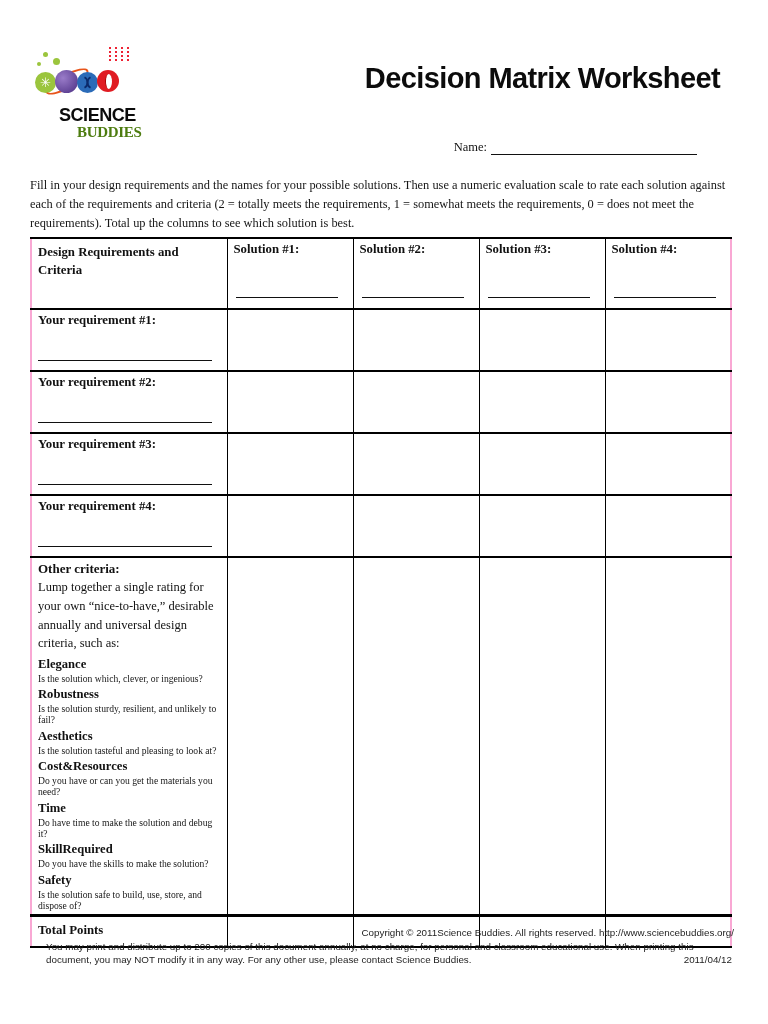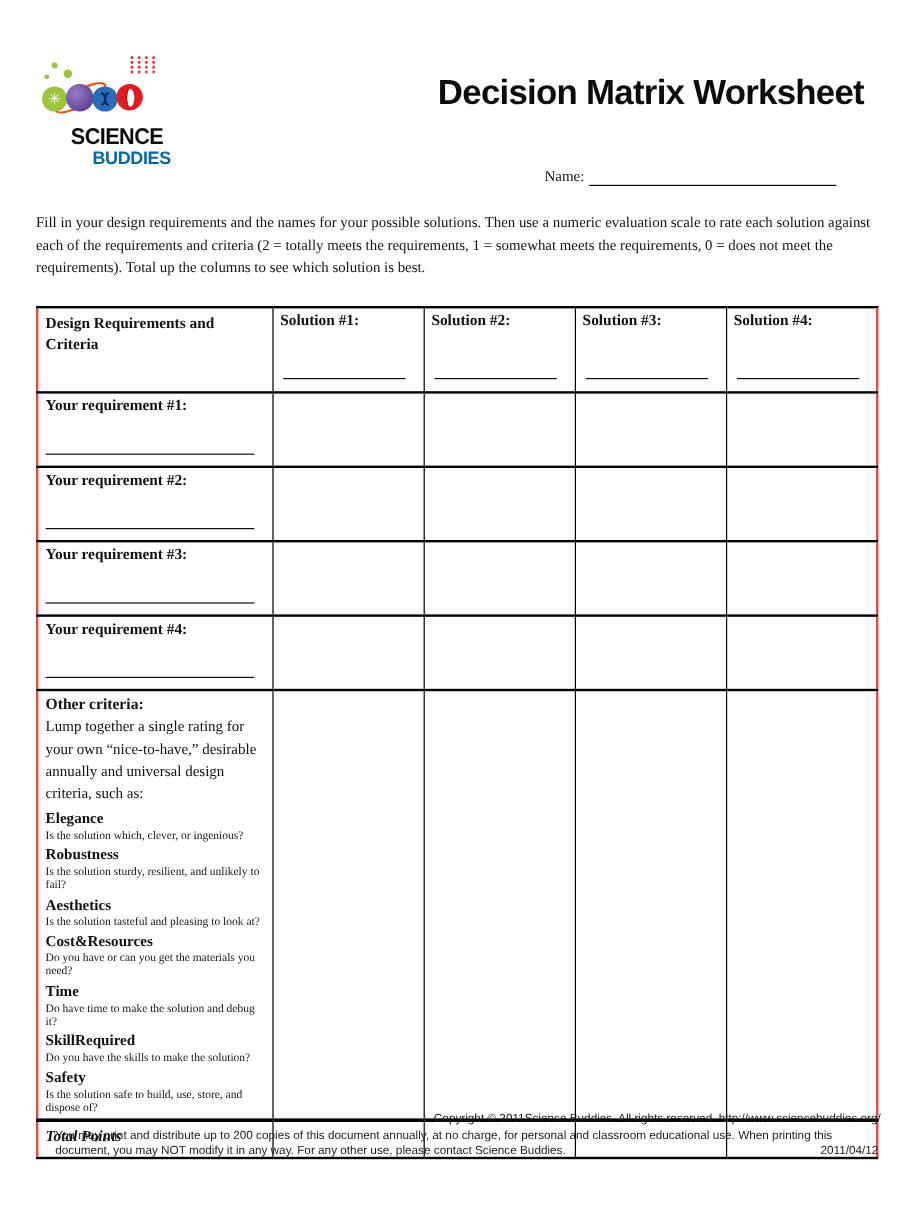--- a/index.html
+++ b/index.html
@@ -37,28 +37,28 @@
   .name-label { font-weight:normal; font-size:12.5px; margin-right:4px; }
   .name-line { width:206px; border-bottom:1.5px solid #111; height:14px; }
 
   
   .instructions { position:absolute; top:176px; left:30px; width:714px;
     font-size:12.4px; line-height:1.55; color:#151515; }
 
   
   table.matrix { position:absolute; top:237px; left:30px; width:700px;
     border-collapse:collapse; table-layout:fixed; }
-  table.matrix { border:2px solid #ef4444;margin-top:18px; }
+  table.matrix { border:2px solid #f9a8d4; }
   table.matrix td { border:1px solid #000; border-top-width:2px; border-bottom-width:2px;
     vertical-align:top; padding:3px 6px; position:relative; }
   col.c0 { width:196px; } col.cs { width:126px; }
   tr.header-row td { height:71px; }
   tr.req-row td { height:62px; }
   tr.other-row td { height:324px; }
-  tr.total-row td { height:32px; border-top-width:3px;font-style:italic; }
+  tr.total-row td { height:32px; border-top-width:3px; }
   .crit-head, .sol-label, .req-label, .total-cell-label { font-weight:bold; font-size:12.8px; }
   .write-line { position:absolute; border-bottom:1.6px solid #111; }
   .req-line { left:6px; bottom:9px; width:174px; }
   .sol-line { left:8px; bottom:10px; width:102px; }
 
   
   .oc-title { font-weight:bold; font-size:13px; }
   .oc-intro { font-size:12.5px; line-height:1.5; margin-top:1px; }
   .oc-item-name { font-weight:bold; font-size:12.6px; margin-top:3.5px; }
   .oc-item-q { font-size:9.6px; margin-top:1px; color:#161616; }
@@ -90,21 +90,21 @@
         <svg width="15" height="15" viewBox="0 0 20 20">
           <path d="M6 3 C14 7,6 13,14 17" stroke="#0b2a6b" fill="none" stroke-width="2.4"></path>
           <path d="M14 3 C6 7,14 13,6 17" stroke="#0b2a6b" fill="none" stroke-width="2.4"></path>
         </svg>
       </span>
       <span class="circle cell" style="background: rgb(224, 27, 34);">
           <span class="cell-core"></span>
         </span>
     </div>
     <div class="logo-science">SCIENCE</div>
-    <div class="logo-buddies" style="color: #0369a1;">BUDDIES</div>
+    <div class="logo-buddies" style="color: #4d7c0f; font-family: Liberation Serif, serif;">BUDDIES</div>
   </div>
 
   <div class="title">Decision Matrix Worksheet</div>
   <div class="name-row">
     <span class="name-label">Name:</span>
     <span class="name-line"></span>
   </div>
 
   <div class="instructions">Fill in your design requirements and the names for your possible solutions.  Then use a numeric evaluation scale to rate each solution against each of the requirements and criteria (2 = totally meets the requirements, 1 = somewhat meets the requirements, 0 = does not meet the requirements).  Total up the columns to see which solution is best.</div>
 

